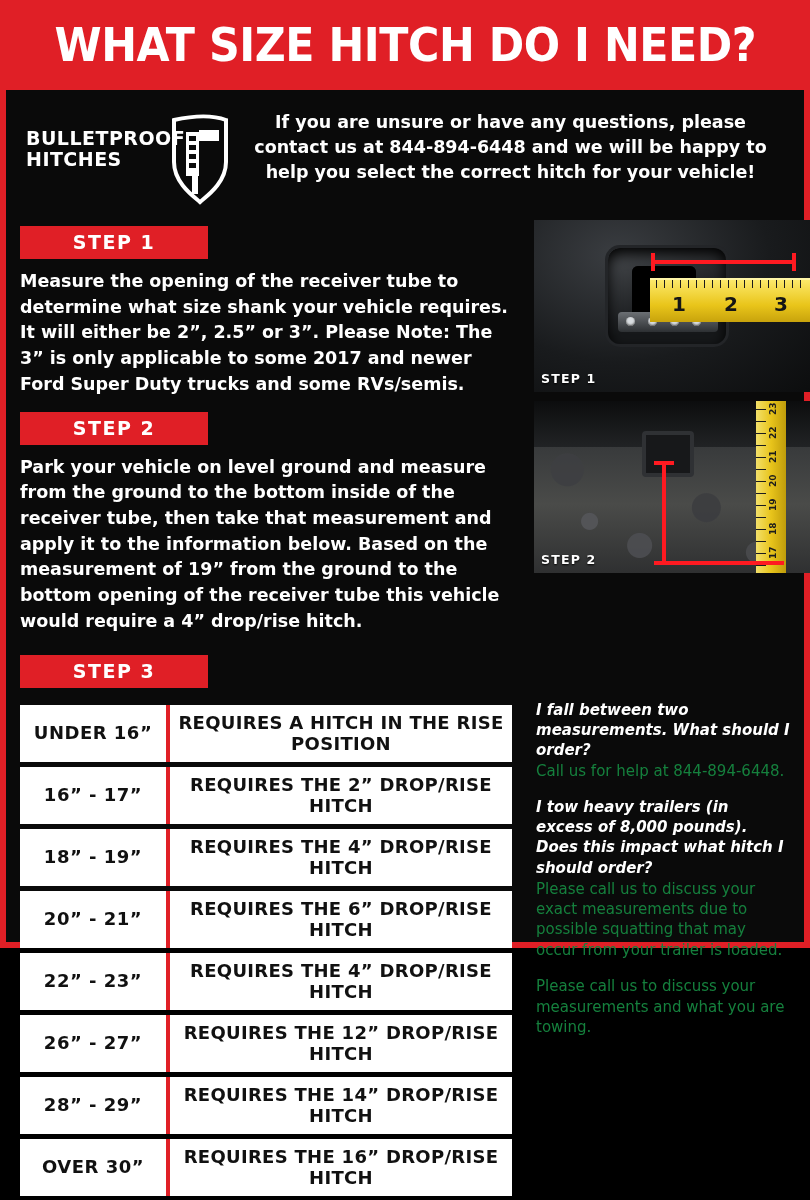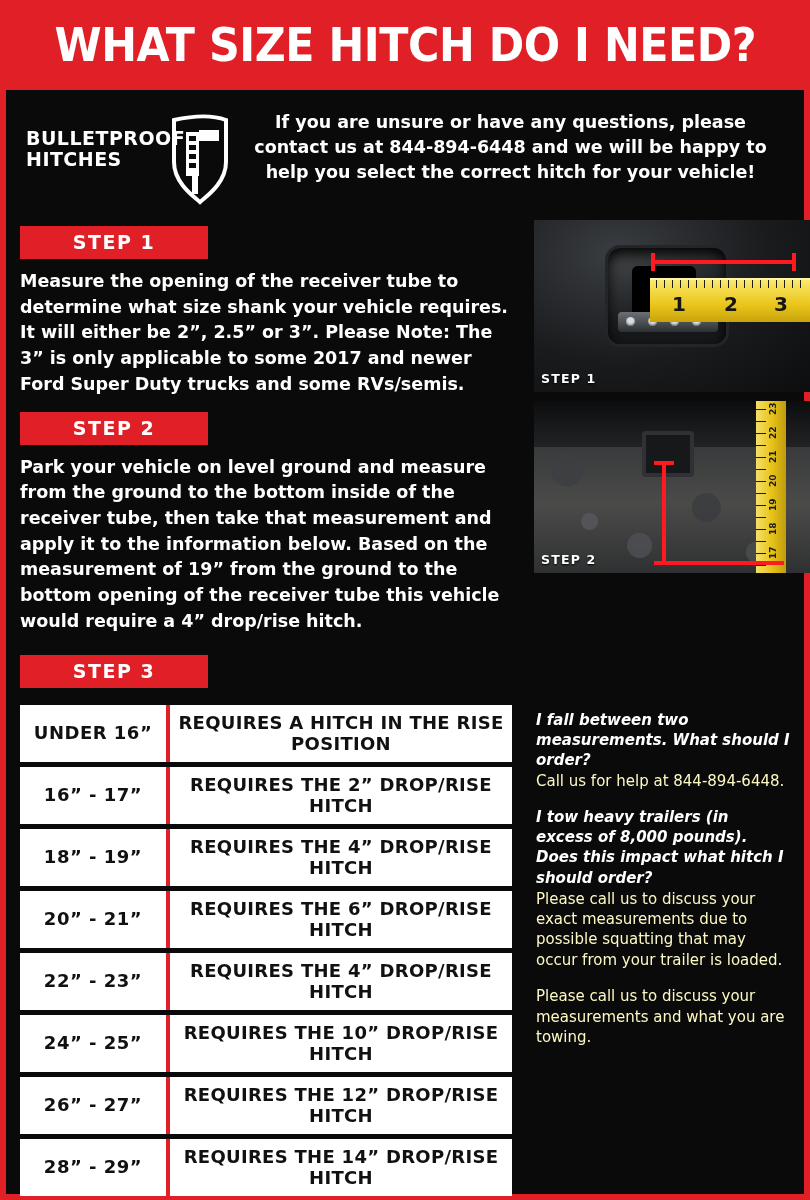--- a/index.html
+++ b/index.html
@@ -10,21 +10,21 @@
   body {
     width: 810px;
     height: 1200px;
     font-family: "Liberation Sans", sans-serif;
     color: #fff;
     overflow: hidden;
     position: relative;
   }
   .page {
     width: 810px;
-    height: 1200px;
+    height: 948px;
     background: #0a0a0a;
     position: relative;
     box-sizing: border-box;
     border-left: 6px solid #e01f26;
     border-right: 6px solid #e01f26;
     border-bottom: 6px solid #e01f26;
   }
 
   
   .header-bar {
@@ -279,24 +279,24 @@
     font-style: italic;
     font-size: 15px;
     line-height: 1.34;
     color: #fff;
     margin: 0;
   }
   .faq-a {
     font-family: "DejaVu Sans", sans-serif;
     font-size: 15px;
     line-height: 1.36;
-    color: #fef9c3;
+    color: #15803d;
     margin: 1px 0 16px 0;
   }
-  .faq-block:first-child { margin-top: 12px; }
+  .faq-block:first-child { margin-top: 2px; }
 </style>
 </head>
 <body>
 
 <div class="page">
 
   <div class="header-bar">
     <div class="header-title">WHAT SIZE HITCH DO I NEED?</div>
   </div>
 
@@ -430,24 +430,20 @@
           </tr>
           <tr>
             <td class="range">20” - 21”</td>
             <td class="req">REQUIRES THE 6” DROP/RISE HITCH</td>
           </tr>
           <tr>
             <td class="range">22” - 23”</td>
             <td class="req">REQUIRES THE 4” DROP/RISE HITCH</td>
           </tr>
           <tr>
-            <td class="range">24” - 25”</td>
-            <td class="req">REQUIRES THE 10” DROP/RISE HITCH</td>
-          </tr>
-          <tr>
             <td class="range">26” - 27”</td>
             <td class="req">REQUIRES THE 12” DROP/RISE HITCH</td>
           </tr>
           <tr>
             <td class="range">28” - 29”</td>
             <td class="req">REQUIRES THE 14” DROP/RISE HITCH</td>
           </tr>
           <tr>
             <td class="range">OVER 30”</td>
             <td class="req">REQUIRES THE 16” DROP/RISE HITCH</td>

